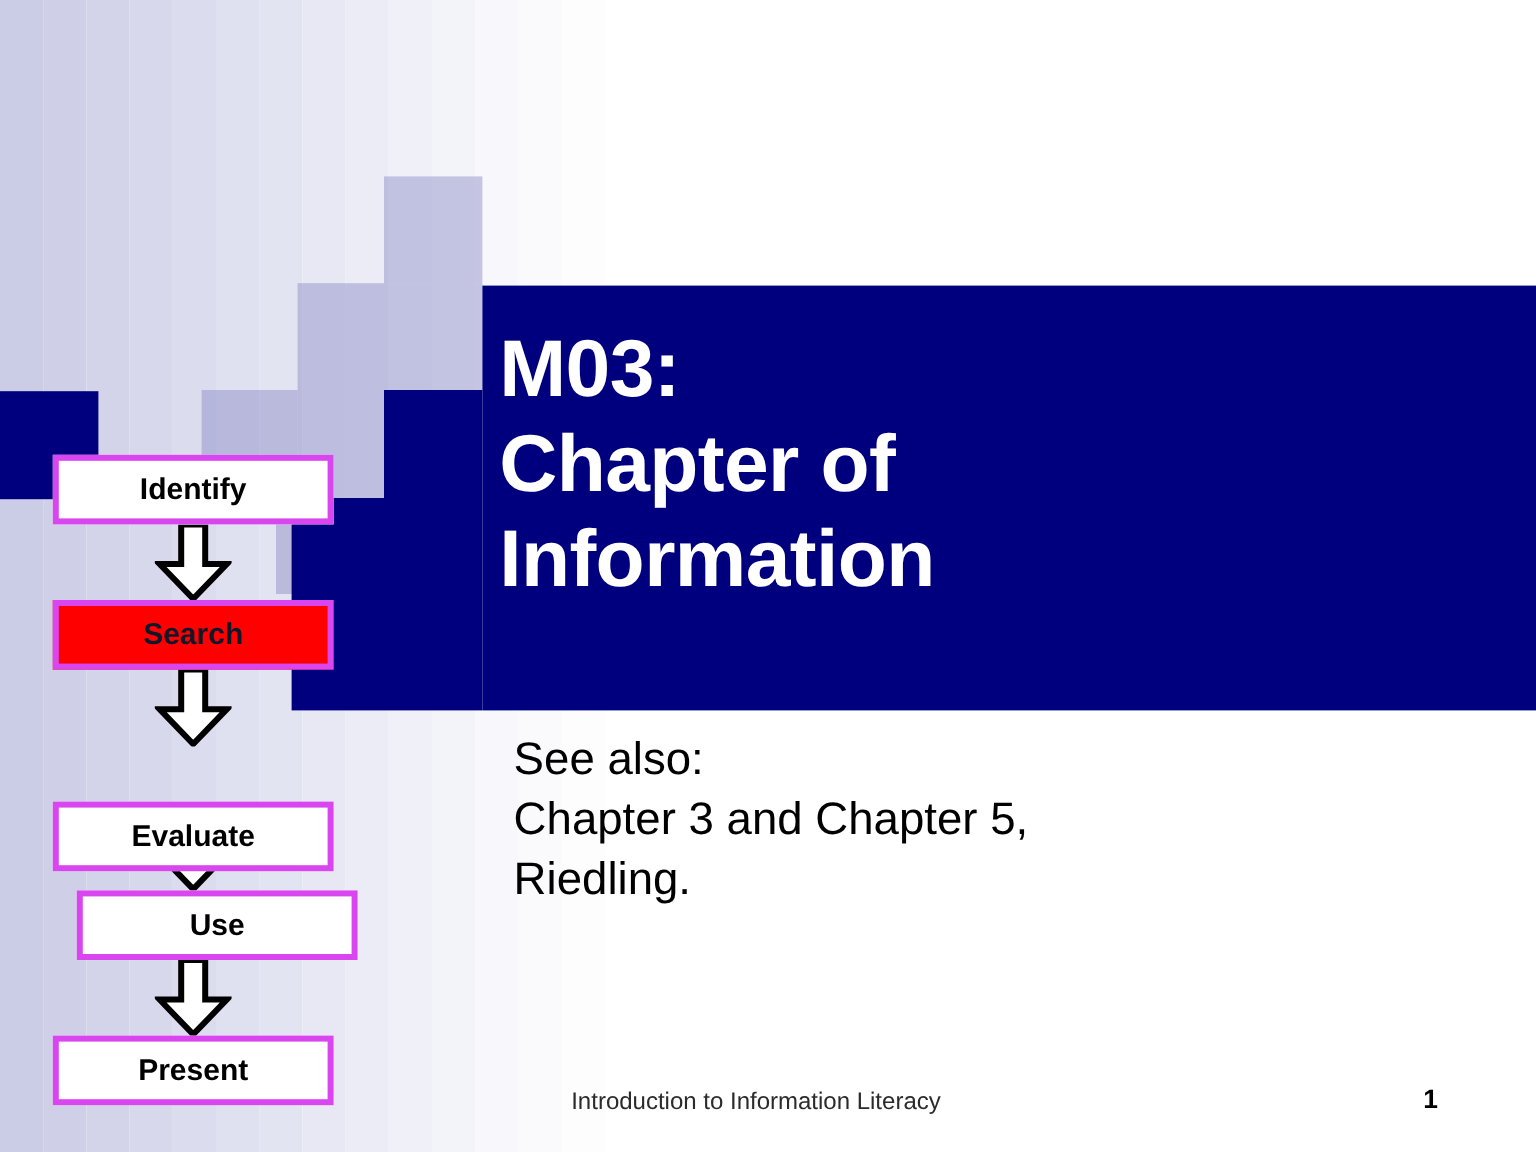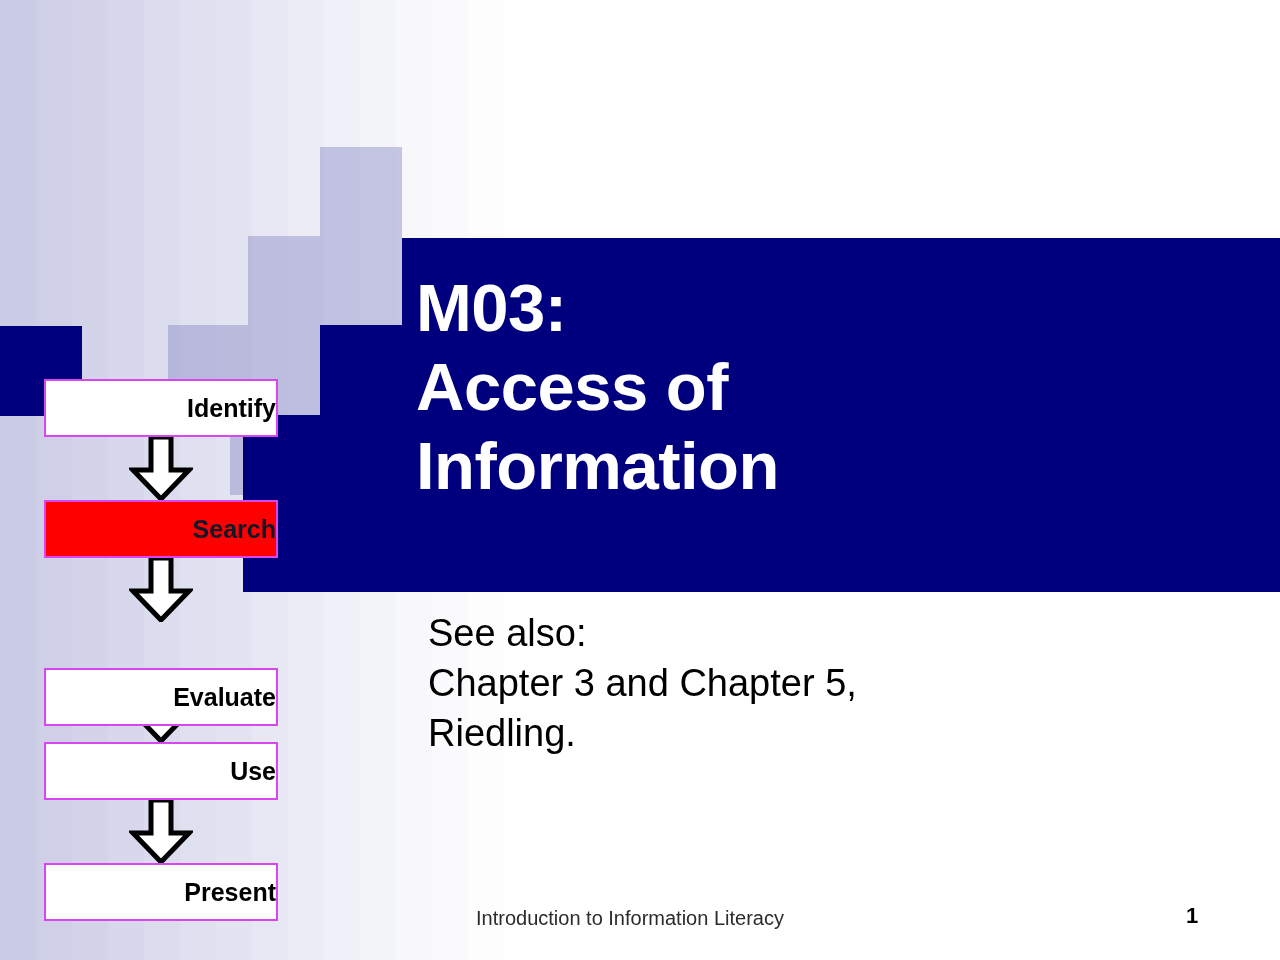--- a/index.html
+++ b/index.html
@@ -119,28 +119,28 @@
     top: 0;
     width: 320px;
     height: 960px;
   }
   .flow-box {
     position: absolute;
     left: 44px;
     width: 234px;
     height: 58px;
     box-sizing: border-box;
-    border: 2px solid #d946ef;
+    border: 5px solid #d946ef;
     background: #ffffff;
     color: #000000;
     font-weight: bold;
     font-size: 25px;
     display: flex;
     align-items: center;
-    justify-content: flex-end;
+    justify-content: center;
     text-align: center;
   }
   .flow-box.accent {
     background: #ff0000;
     color: #0f172a;
   }
   .flow-arrow {
     position: absolute;
     left: 129px;
     width: 64px;
@@ -178,21 +178,21 @@
       <div class="deco-sq" style="left: 230px; top: 415px; width: 18px; height: 80px;"></div>
     </div>
 
   <div class="navy" id="navy-step-c"></div>
   <div class="navy" id="navy-step-b"></div>
   <div class="navy" id="navy-step-a"></div>
   <div class="navy" id="navy-main"></div>
 
   <div id="title-block">
     <span class="tline">M03:</span>
-    <span class="tline">Access of</span>
+    <span class="tline">Chapter of</span>
     <span class="tline">Information</span>
   </div>
 
   <div id="body-block">
     <span class="bline">See also:</span>
     <span class="bline">Chapter 3 and Chapter 5,</span>
     <span class="bline">Riedling.</span>
   </div>
 
   <div id="flowchart">
@@ -210,21 +210,21 @@
         </svg></div>
       <div class="flow-box" style="top: 379px;">
         <span>Identify</span>
       </div>
       <div class="flow-box accent" style="top: 500px;">
         <span>Search</span>
       </div>
       <div class="flow-box" style="top: 621px; margin-top: 47px;">
         <span>Evaluate</span>
       </div>
-      <div class="flow-box" style="top: 742px;">
+      <div class="flow-box" style="top: 742px; margin-left: 20px;">
         <span>Use</span>
       </div>
       <div class="flow-box" style="top: 863px;">
         <span>Present</span>
       </div>
     </div>
 
   <div id="footer-text">Introduction to Information Literacy</div>
   <div id="page-number">1</div>
 

